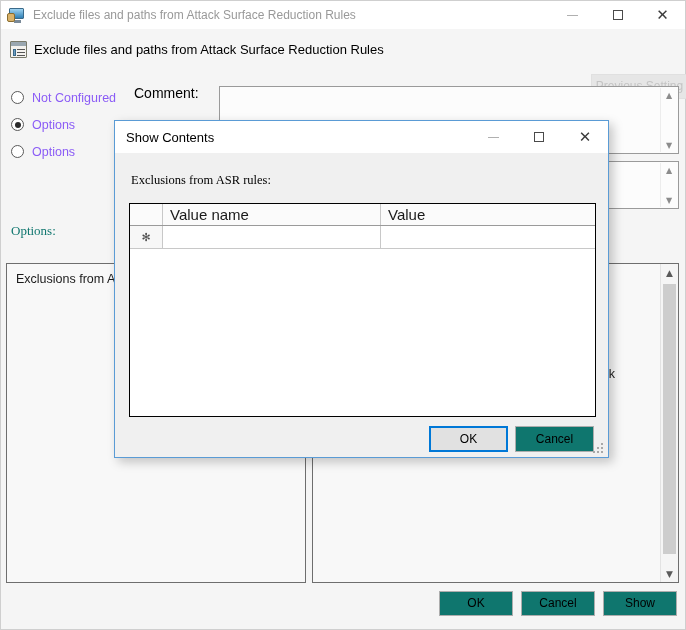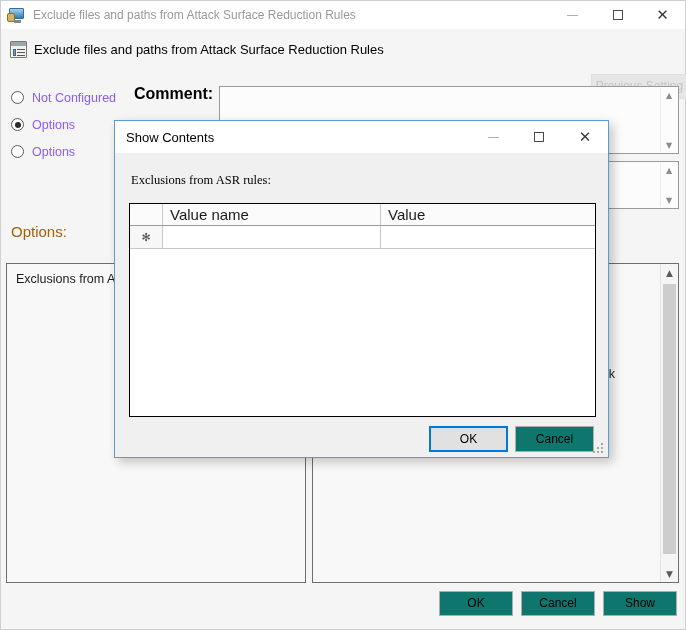--- a/index.html
+++ b/index.html
@@ -214,23 +214,22 @@
   .radio-label {
     font-size: 12.5px;
     color: #8b5cf6;
     white-space: nowrap;
   }
 
   
   #comment-label {
     position: absolute;
     left: 133px; top: 84px;
-    font-size: 16px;
+    font-size: 14px;
     color: #000;
-    font-weight: bold;
   }
   .textbox {
     position: absolute;
     background: #fcfcfc;
     border: 1px solid #9a9a9a;
     box-sizing: border-box;
   }
   #comment-box {
     left: 218px; top: 85px;
     width: 460px; height: 68px;
@@ -258,22 +257,23 @@
     justify-content: center;
     color: #8c8c8c;
     font-size: 8px;
     font-family: "DejaVu Sans", sans-serif;
   }
 
   
   #options-label {
     position: absolute;
     left: 10px; top: 222px;
-    font-size: 15px;
-    color: #a16207;
+    font-size: 13px;
+    color: #0f766e;
+    font-family: Liberation Serif, serif;
   }
   #options-panel {
     position: absolute;
     left: 5px; top: 262px;
     width: 300px; height: 320px;
     background: #f8f8f8;
     border: 1px solid #6e6e6e;
     box-sizing: border-box;
   }
   #options-exclusions-label {

